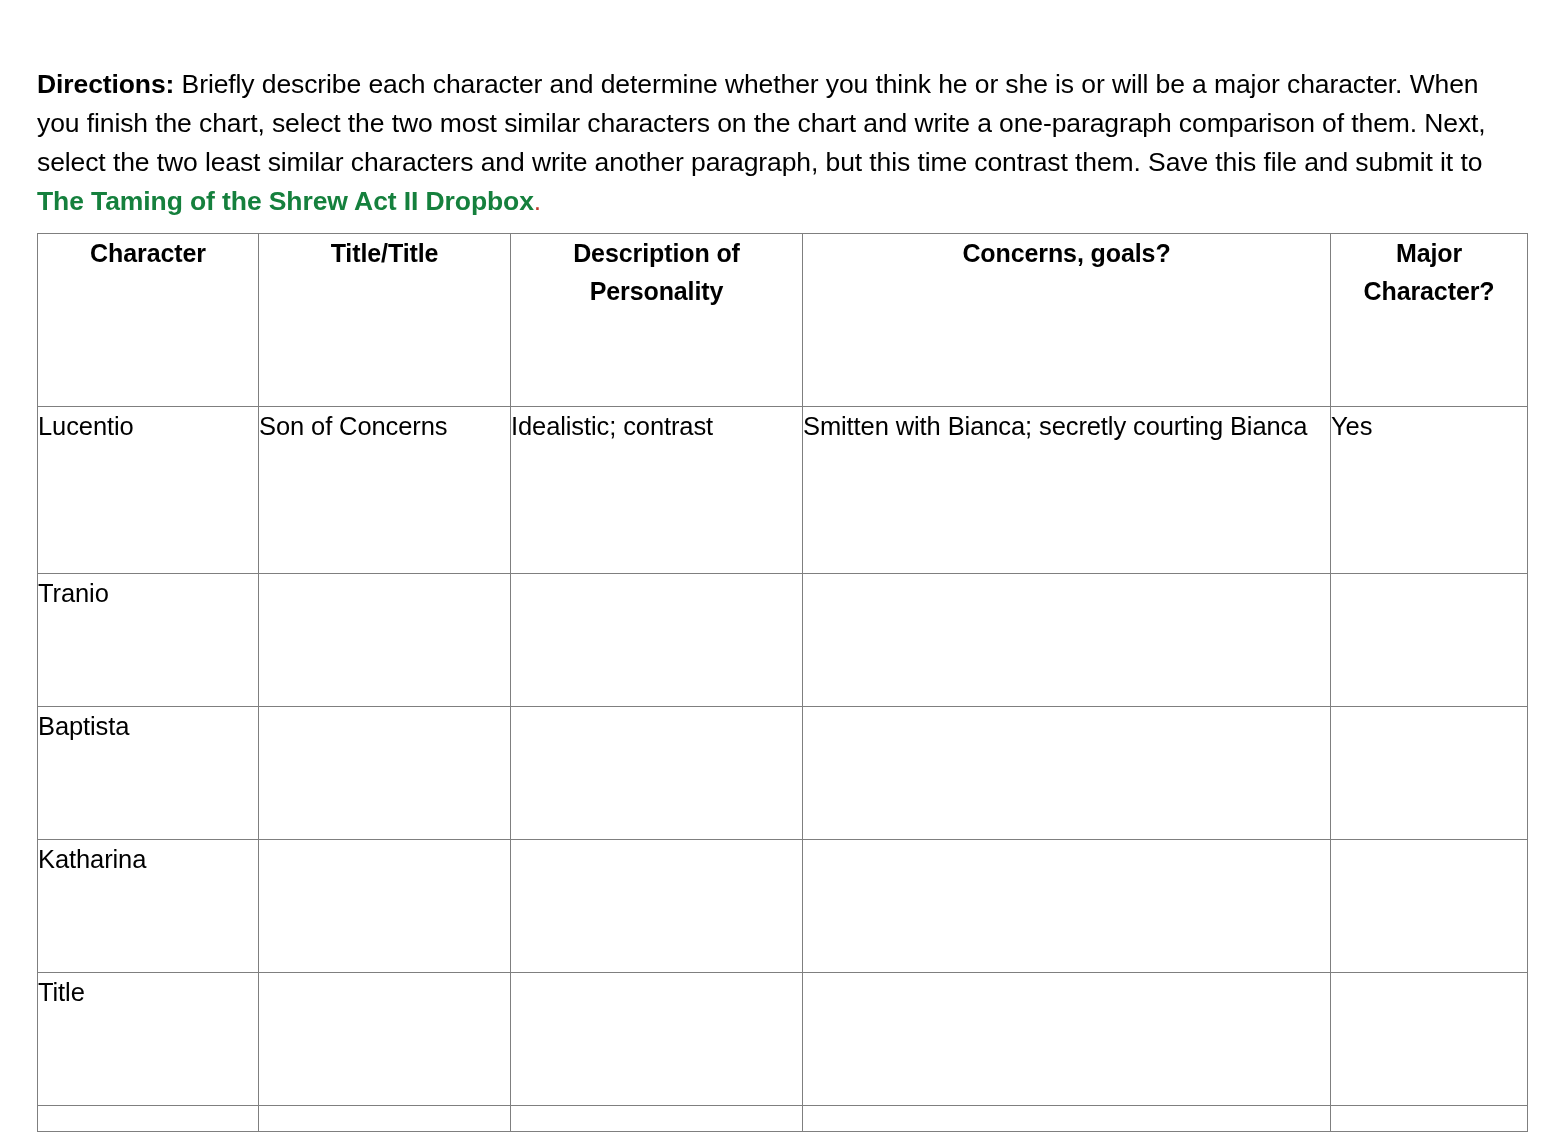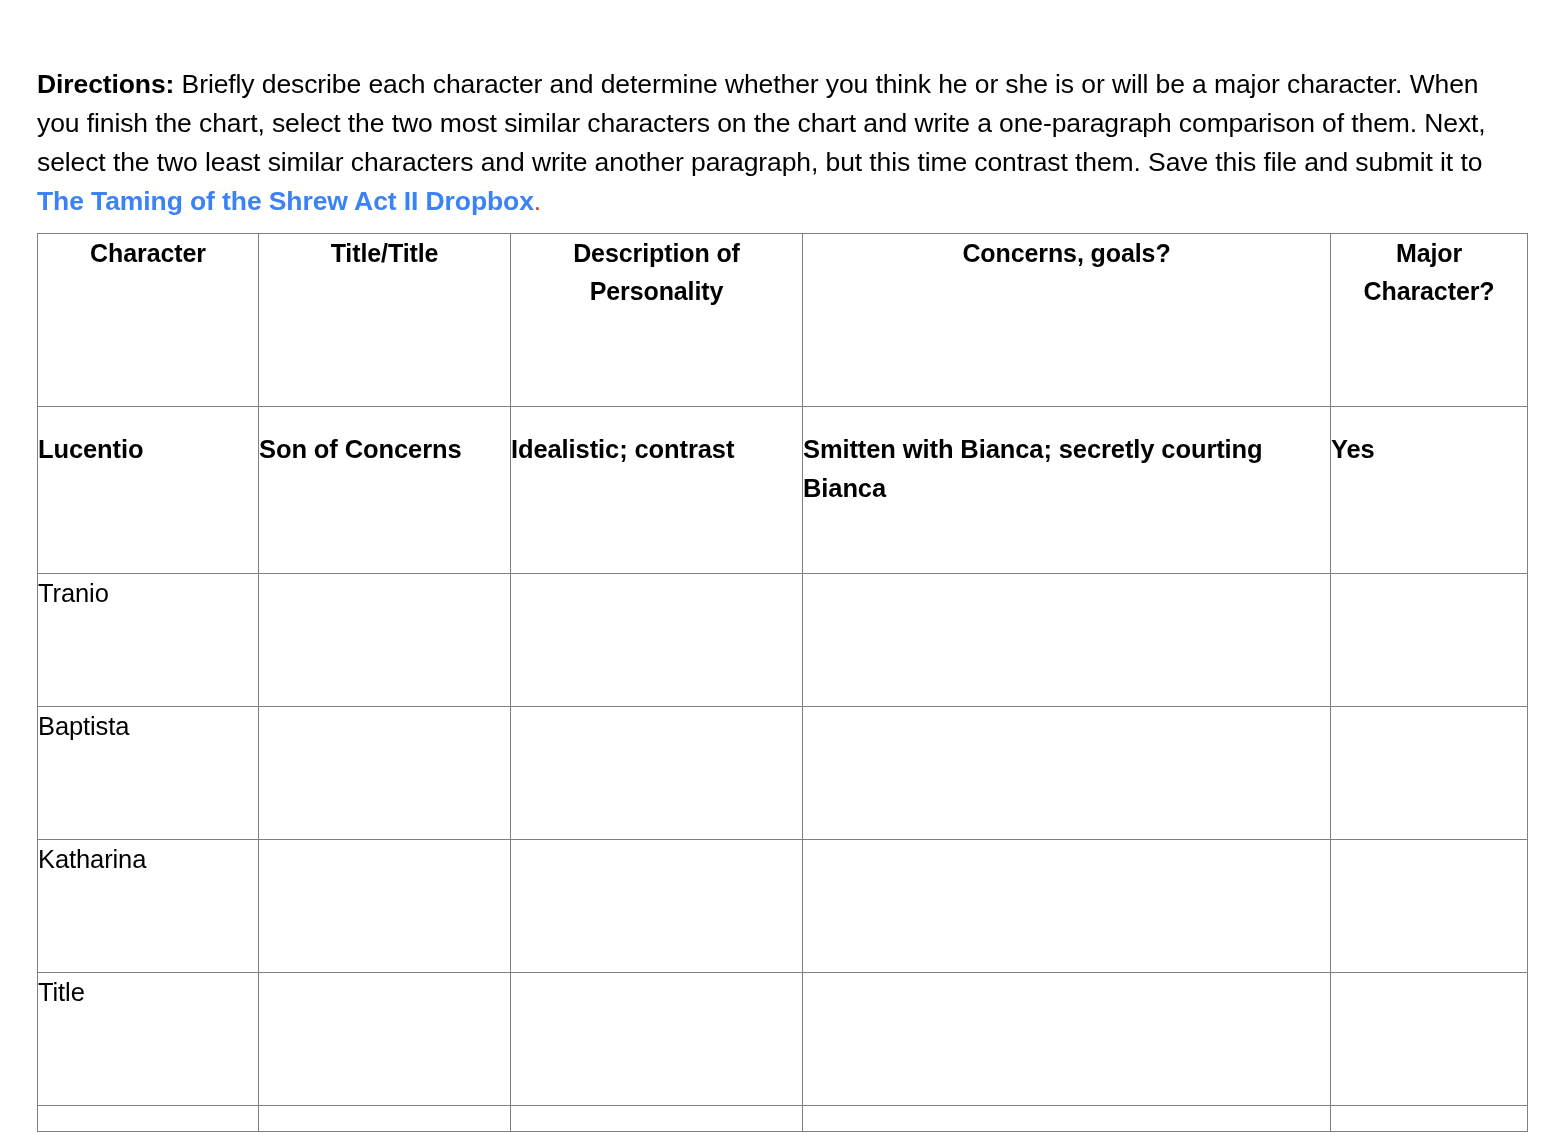--- a/index.html
+++ b/index.html
@@ -37,21 +37,21 @@
     color: #000000;
   }
   .directions-label {
     font-weight: bold;
   }
   .directions-body {
     font-weight: normal;
   }
   .dropbox-link {
     font-weight: bold;
-    color: #3b82f6;
+    color: #15803d;
   }
   .dropbox-period {
     font-weight: normal;
     color: #C0392B;
   }
 
   
   .chart-wrap {
     position: absolute;
     left: 37px;
@@ -100,22 +100,20 @@
 
   td.body-cell {
     font-size: 25.5px;
     line-height: 39px;
     letter-spacing: -0.1px;
     padding: 22px 14px 0 14px;
     box-sizing: border-box;
     text-align: left;
   }
   tbody tr.row-first td.body-cell {
-    padding-top: 23px;
-    font-weight: bold;
   }
   td.body-cell .cell-text {
     display: block;
     white-space: pre-wrap;
   }
   td.body-cell.empty-cell .cell-text {
     min-height: 1px;
   }
   tbody tr.row-partial td.body-cell {
     padding: 0;

